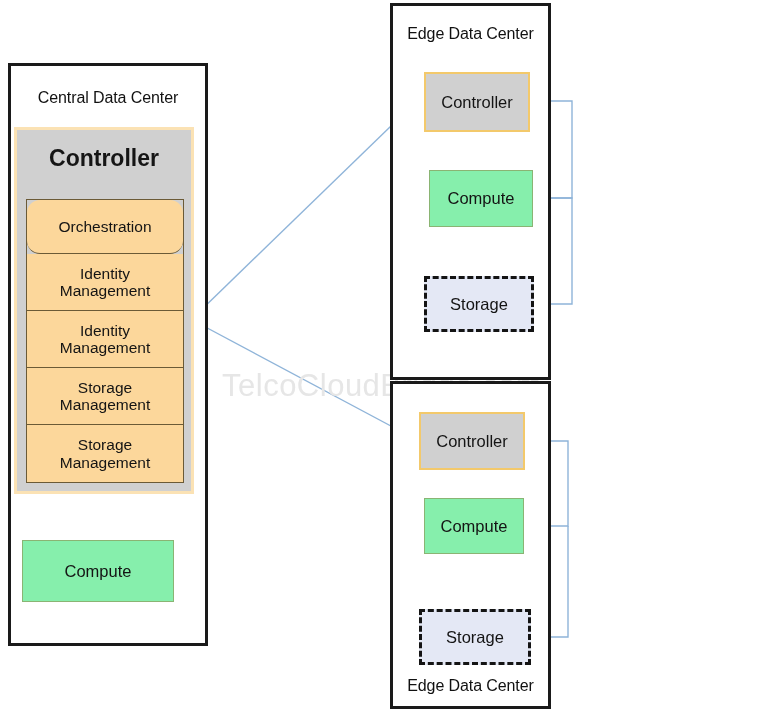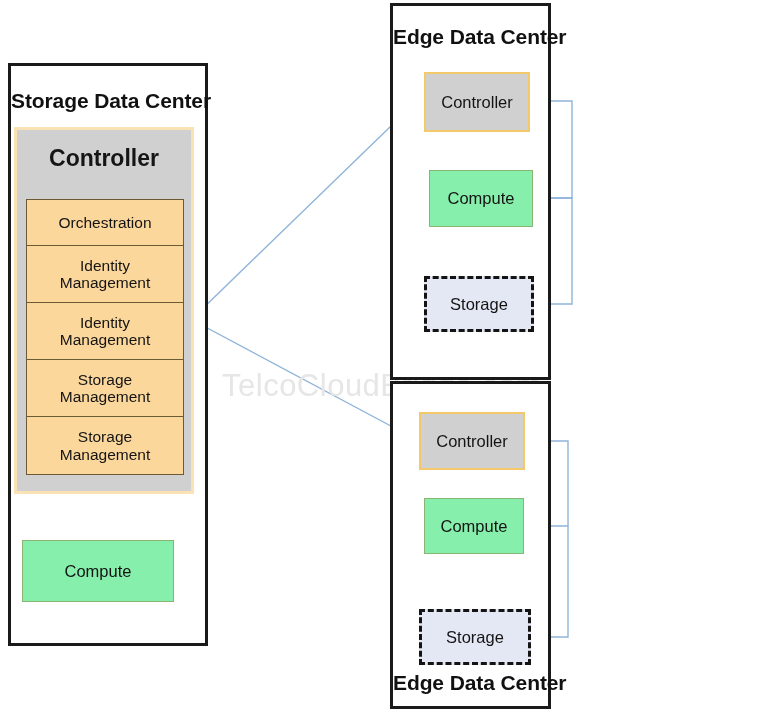--- a/index.html
+++ b/index.html
@@ -44,22 +44,22 @@
     position: absolute;
     z-index: 3;
     background: #ffffff;
     border: 3px solid #1a1a1a;
     box-sizing: border-box;
   }
   .panel-title {
     position: absolute;
     width: 100%;
     text-align: center;
-    font-weight: bold;
-    font-size: 21px;
+    font-weight: normal;
+    font-size: 16px;
     color: #111111;
     letter-spacing: -0.1px;
     white-space: nowrap;
   }
 
   #panel-central { left: 8px;   top: 63px;  width: 200px; height: 583px; }
   #panel-edge-top { left: 390px; top: 3px;   width: 161px; height: 377px; }
   #panel-edge-bottom { left: 390px; top: 381px; width: 161px; height: 328px; }
 
   #panel-central .panel-title   { top: 23px; }
@@ -105,21 +105,21 @@
     font-size: 15.5px;
     line-height: 1.12;
     text-align: center;
     display: flex;
     flex-direction: column;
     align-items: center;
     justify-content: center;
     padding: 0 4px;
   }
   .module:last-child { border-bottom: none; }
-  .module.h1 { height: 46px; }
+  .module.h1 { height: 54px; border-radius: 13px; }
   .module.h2 { height: 57px; }
 
   
   .node {
     position: absolute;
     z-index: 5;
     box-sizing: border-box;
     display: flex;
     align-items: center;
     justify-content: center;
@@ -175,21 +175,21 @@
 
       <path d="M424,526 L396,526 L396,637 L419,637"></path>
 
       <path d="M531,637 L568,637 L568,526"></path>
     </g>
   </svg>
 
   <div class="watermark">TelcoCloudBridge.com</div>
 
   <div class="panel" id="panel-central">
-    <div class="panel-title">Storage Data Center</div>
+    <div class="panel-title">Central Data Center</div>
   </div>
 
   <div class="controller-group" id="controller-group-central">
     <div class="controller-group-title">Controller</div>
 
     <div class="module-stack">
       <div class="module h1">
         <span>Orchestration</span>
       </div>
       <div class="module h2">

